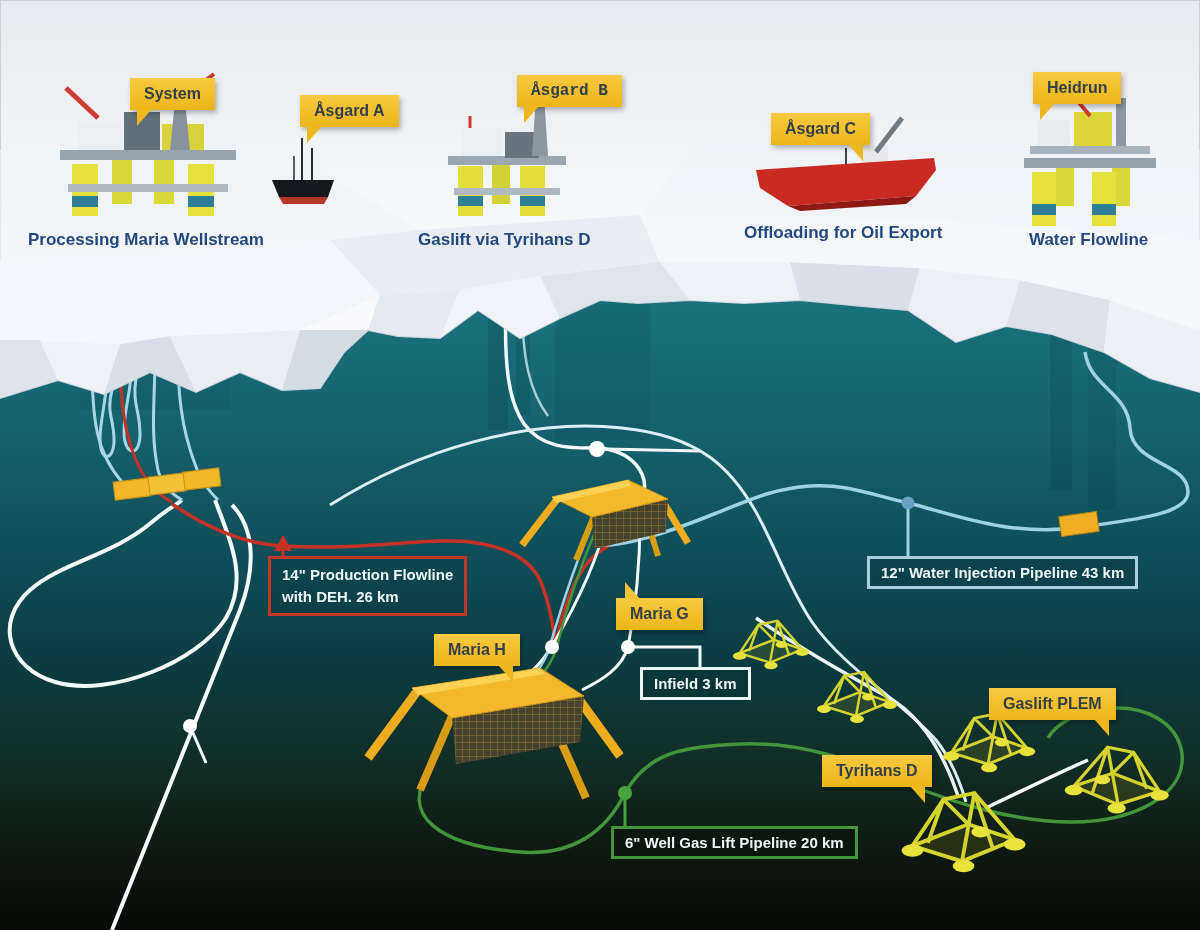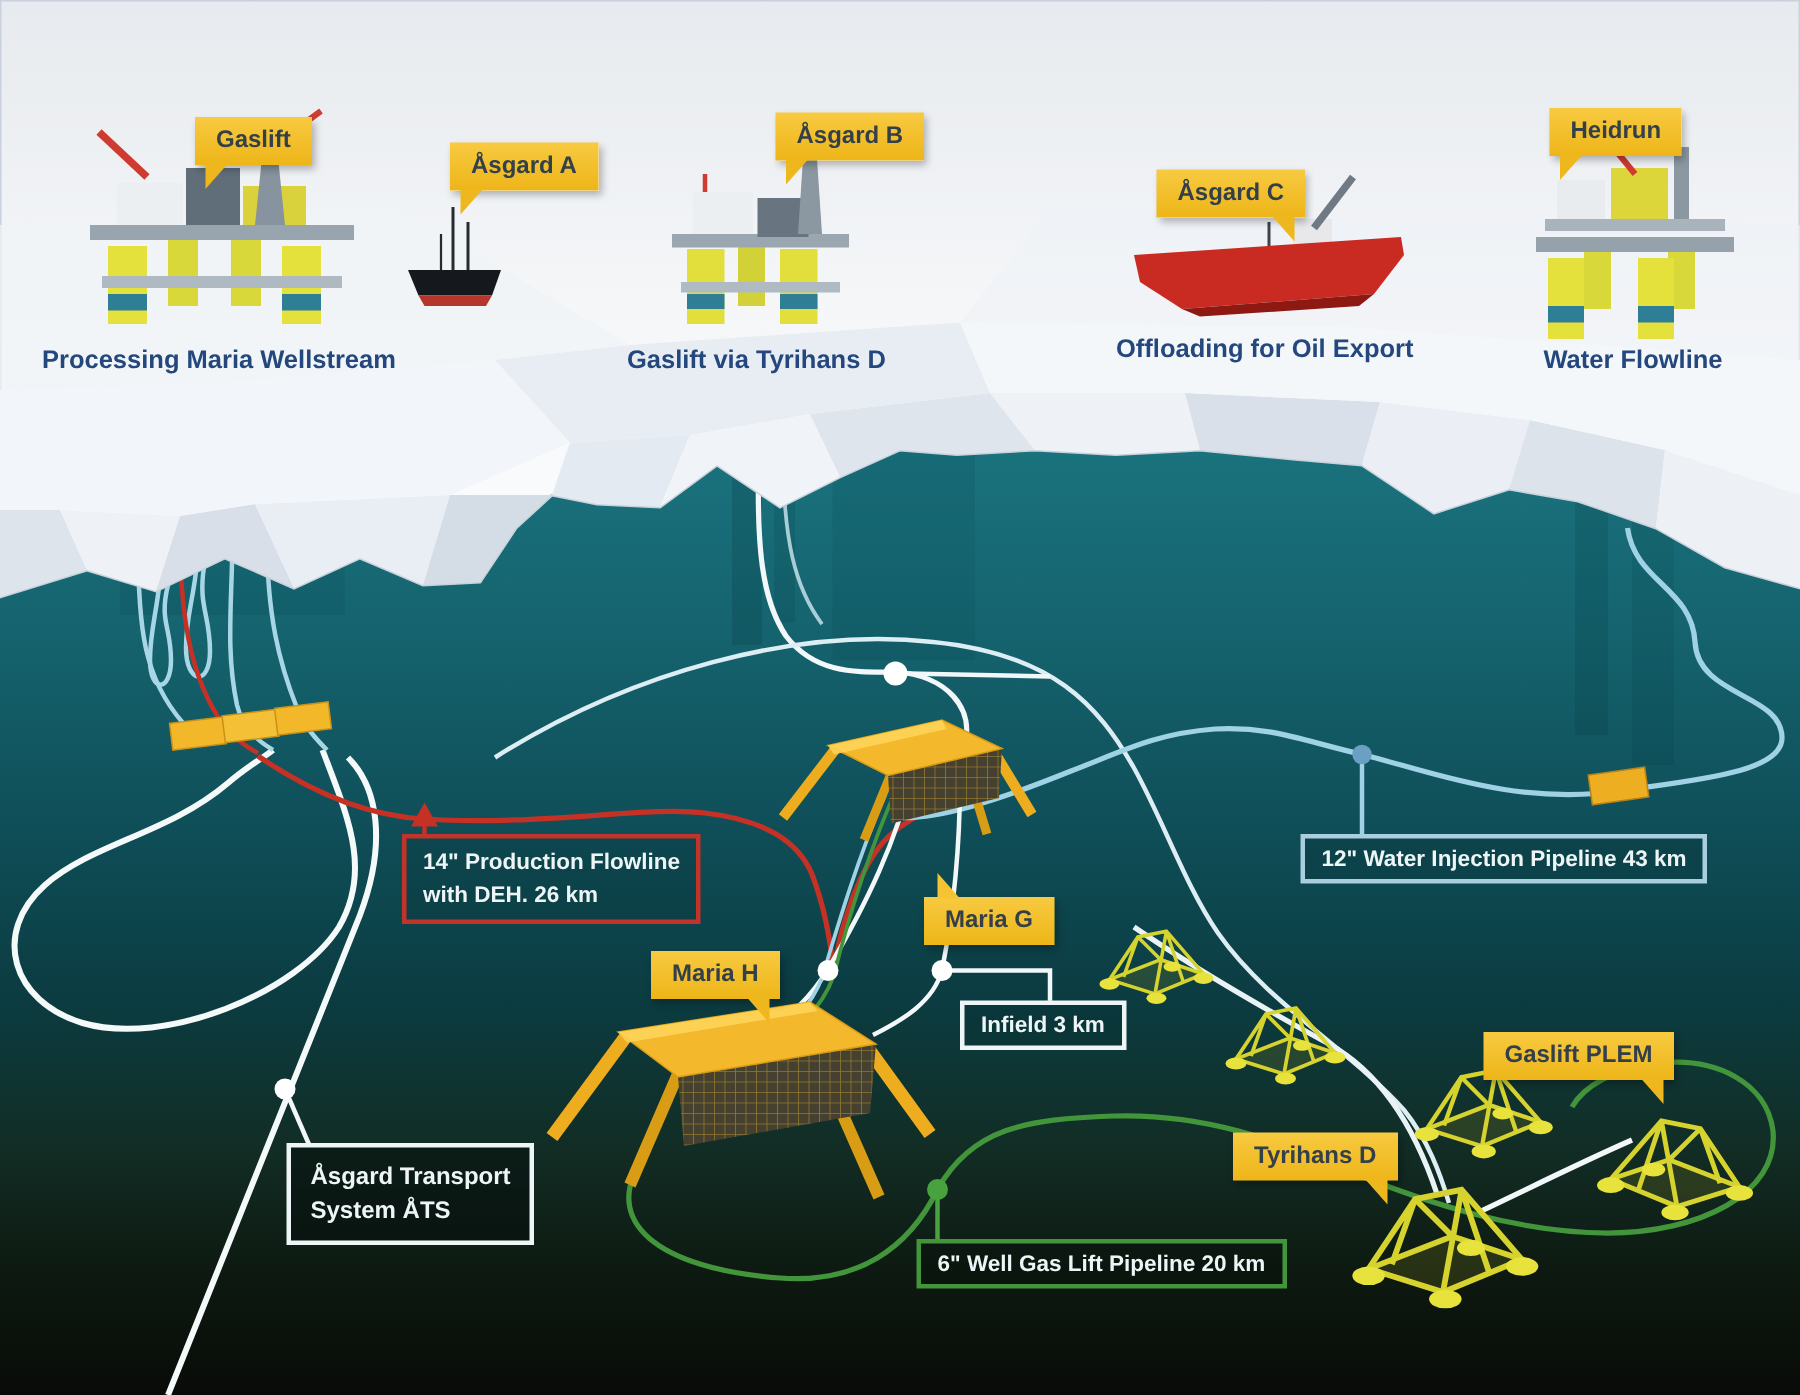--- a/index.html
+++ b/index.html
@@ -256,28 +256,28 @@
     <rect x="1024" y="158" width="132" height="10" fill="#95a2ab"></rect>
     <rect x="1030" y="146" width="120" height="8" fill="#a8b3bc"></rect>
     <rect x="1038" y="120" width="32" height="26" fill="#e9ecee"></rect>
     <rect x="1074" y="112" width="38" height="34" fill="#dcd63b"></rect>
     <rect x="1116" y="98" width="10" height="48" fill="#8b97a1"></rect>
     <line x1="1090" y1="116" x2="1072" y2="94" stroke="#cf3b30" stroke-width="4"></line>
   </g>
 </svg>
 
 <div class="tag" style="left:130px;top:78px;">
-  <span>Gaslift</span>
+  <span>System</span>
   <div class="tail tail-dl"></div>
 </div>
 <div class="tag" style="left:300px;top:95px;">
   <span>Åsgard A</span>
   <div class="tail tail-dl"></div>
 </div>
-<div class="tag" style="left:517px;top:75px;">
+<div class="tag" style="left:517px;top:75px;font-family:Liberation Mono, monospace;">
   <span>Åsgard B</span>
   <div class="tail tail-dl"></div>
 </div>
 <div class="tag" style="left:771px;top:113px;">
   <span>Åsgard C</span>
   <div class="tail tail-dr"></div>
 </div>
 <div class="tag" style="left:1033px;top:72px;">
   <span>Heidrun</span>
   <div class="tail tail-dl"></div>
@@ -304,18 +304,14 @@
 <div class="caption" style="left:744px;top:223px;">Offloading for Oil Export</div>
 <div class="caption" style="left:1029px;top:230px;">Water Flowline</div>
 
 <div class="pbox pbox-red" style="left:268px;top:556px;">
   <span>14" Production Flowline</span>
   <span>with DEH. 26 km</span>
 </div>
 <div class="pbox pbox-blue" style="left:867px;top:556px;">12" Water Injection Pipeline 43 km</div>
 <div class="pbox" style="left:640px;top:667px;">Infield 3 km</div>
 <div class="pbox pbox-green" style="left:611px;top:826px;">6" Well Gas Lift Pipeline 20 km</div>
-<div class="pbox pbox-dark" style="left:191px;top:762px;">
-  <span>Åsgard Transport</span>
-  <span>System ÅTS</span>
-</div>
 
 </div>
 
 </body></html>

